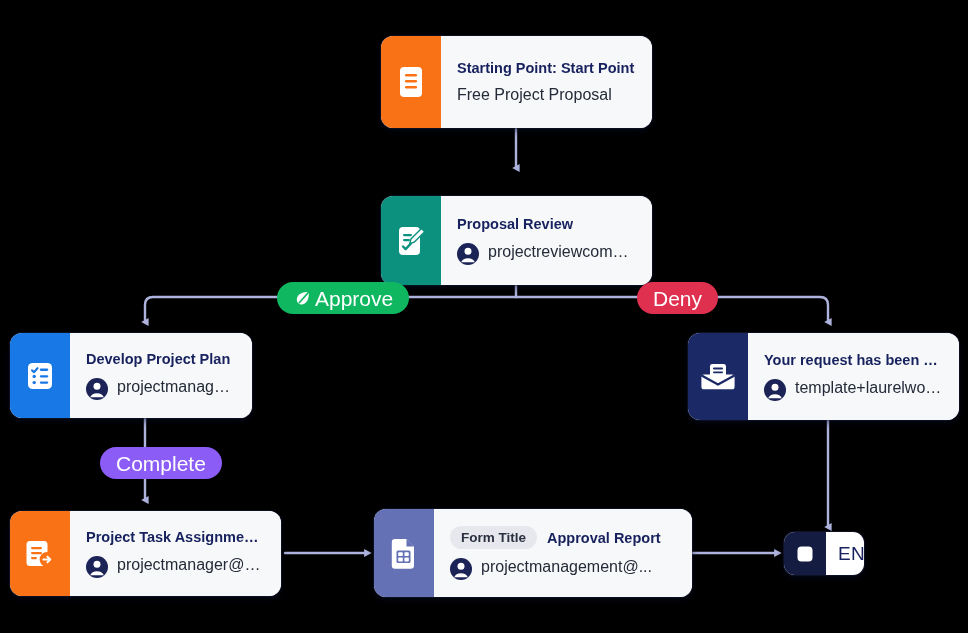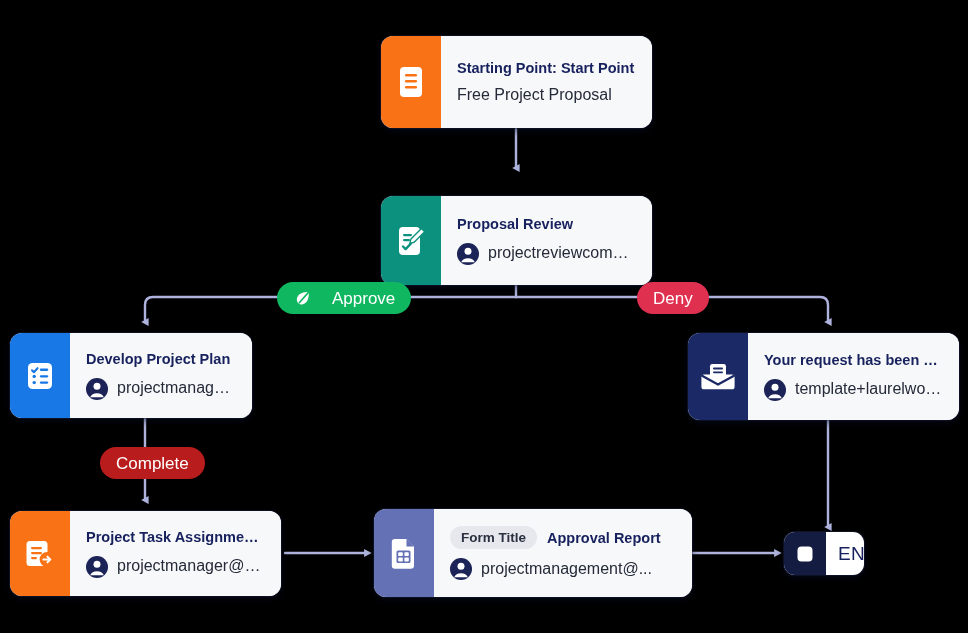--- a/index.html
+++ b/index.html
@@ -54,21 +54,20 @@
     font-size: 14.5px;
     font-weight: bold;
     line-height: 1.2;
     white-space: nowrap;
     overflow: hidden;
     text-overflow: ellipsis;
     margin-bottom: 9px;
   }
   .node .sub {
     display: flex;
-    align-items: center;
     gap: 9px;
     min-width: 0;
   }
   .node .sub-text {
     color: #242a38;
     font-size: 16px;
     line-height: 1.15;
     white-space: nowrap;
     overflow: hidden;
     text-overflow: ellipsis;
@@ -81,32 +80,32 @@
   .panel-blue   { background: #1878e6; }
   .panel-navy   { background: #1b2a66; }
   .panel-slate  { background: #6471b5; }
 
   
   .pill {
     position: absolute;
     display: flex;
     align-items: center;
     justify-content: center;
-    gap: 20px;
+    gap: 3px;
     border-radius: 999px;
     color: #ffffff;
-    font-size: 17px;
+    font-size: 21px;
     line-height: 1;
     padding: 0 16px;
     height: 32px;
     white-space: nowrap;
   }
   .pill-approve { background: #0fb760; }
   .pill-deny    { background: #e03050; }
-  .pill-complete{ background: #b91c1c; align-items: center; }
+  .pill-complete{ background: #8b5cf6; align-items: center; }
 
   
   .form-row {
     display: flex;
     align-items: center;
     gap: 10px;
     margin-bottom: 9px;
     min-width: 0;
   }
   .badge {

